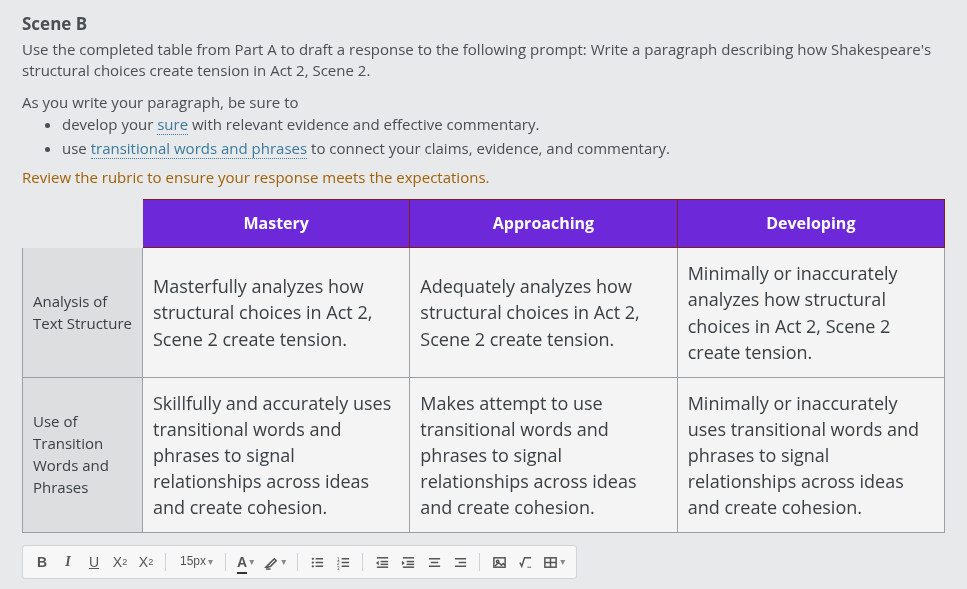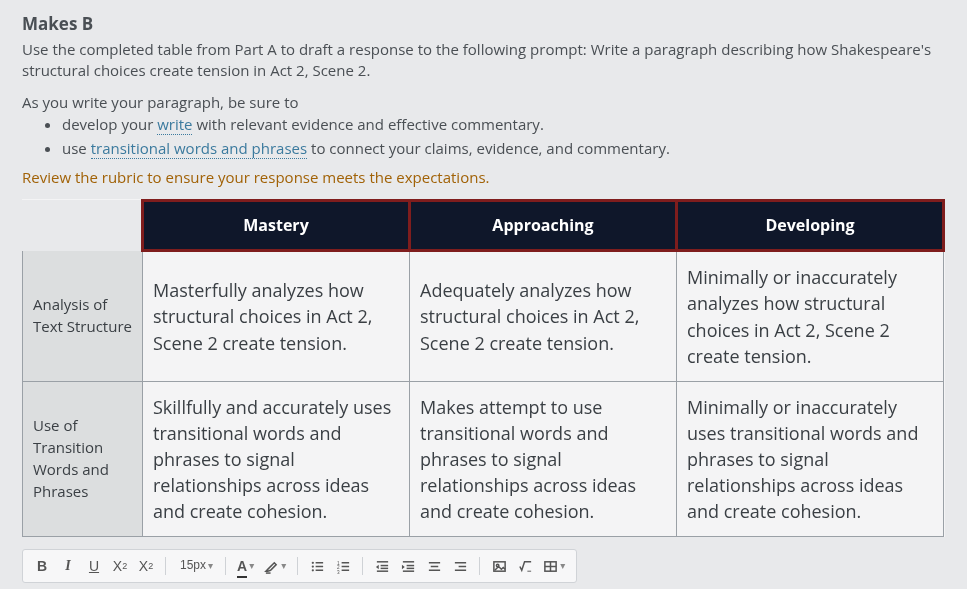--- a/index.html
+++ b/index.html
@@ -17,48 +17,48 @@
   .intro { color: #4a4f54; margin-bottom: 10px; }
   .lead { color: #4a4f54; }
   ul.bullets { list-style: disc; padding-left: 40px; margin-bottom: 8px; color:#4a4f54; }
   ul.bullets li { margin-bottom: 2px; }
   .dotted-link { color:#3b7a9e; border-bottom: 1px dotted #3b7a9e; }
   .review { color:#a16207; margin-bottom: 10px; }
 
   table.rubric { border-collapse: collapse; width: 100%; table-layout: fixed; background:#f4f4f5; }
   table.rubric col.c0 { width: 120px; }
   table.rubric th, table.rubric td { border: 1px solid #9aa0a6; padding: 12px 10px; vertical-align: middle; }
-  table.rubric thead th { background:#0f172a; color:#fff; font-weight:700; text-align:center; font-size:16px; border:3px solid #7f1d1d; }
+  table.rubric thead th { background:#6d28d9; color:#fff; font-weight:700; text-align:center; font-size:16px; border:1px solid #7f1d1d; }
   table.rubric thead th.corner { background:#e8e9eb; border:1px solid #e8e9eb; }
   table.rubric tbody td.rowhead { background:#dcdedf; font-weight:400; color:#3a3f44; font-size:15px; }
   table.rubric tbody td { color:#3a3f44; font-size:18px; }
 
   
   .toolbar { display:flex; align-items:center; gap:0; margin-top:12px; background:#f7f7f8; border:1px solid #d0d3d7; border-radius:3px; padding:4px 6px; width:fit-content; }
   .tbtn { display:inline-flex; align-items:center; justify-content:center; min-width:26px; height:24px; padding:0 5px; color:#555; font-size:14px; cursor:pointer; border-radius:3px; font-family: "Segoe UI", Arial, sans-serif; }
   .bold { font-weight:800; }
   .italic { font-style:italic; font-family: Georgia, 'Times New Roman', serif; font-weight:600; }
   .und  { text-decoration: underline; }
   .fontsize { font-size:12px; color:#555; padding: 0 6px 0 8px; }
   .sep { width:1px; height:18px; background:#cfd2d6; margin:0 6px; }
   .chev { font-size:10px; color:#888; margin-left:2px; }
   svg.icon { width:15px; height:15px; stroke:#555; fill:none; stroke-width:1.6; }
   .colorbar-a { display:inline-block; position:relative; font-weight:700; }
   .colorbar-a::after { content:""; position:absolute; left:0; right:0; bottom:-2px; height:2px; background:#333; }
 </style>
 </head>
 <body>
 
-<div class="heading">Makes B</div>
+<div class="heading">Scene B</div>
 <div class="intro">Use the completed table from Part A to draft a response to the following prompt: Write a paragraph describing how Shakespeare's structural choices create tension in Act 2, Scene 2.</div>
 <div class="lead">As you write your paragraph, be sure to</div>
 
 <ul class="bullets">
   <li>
-    <span>develop your </span><span class="dotted-link">write</span><span> with relevant evidence and effective commentary.</span>
+    <span>develop your </span><span class="dotted-link">sure</span><span> with relevant evidence and effective commentary.</span>
   </li>
   <li>
     <span>use </span><span class="dotted-link">transitional words and phrases</span><span> to connect your claims, evidence, and commentary.</span>
   </li>
 </ul>
 
 <div class="review">Review the rubric to ensure your response meets the expectations.</div>
 
 <table class="rubric">
   <colgroup>

